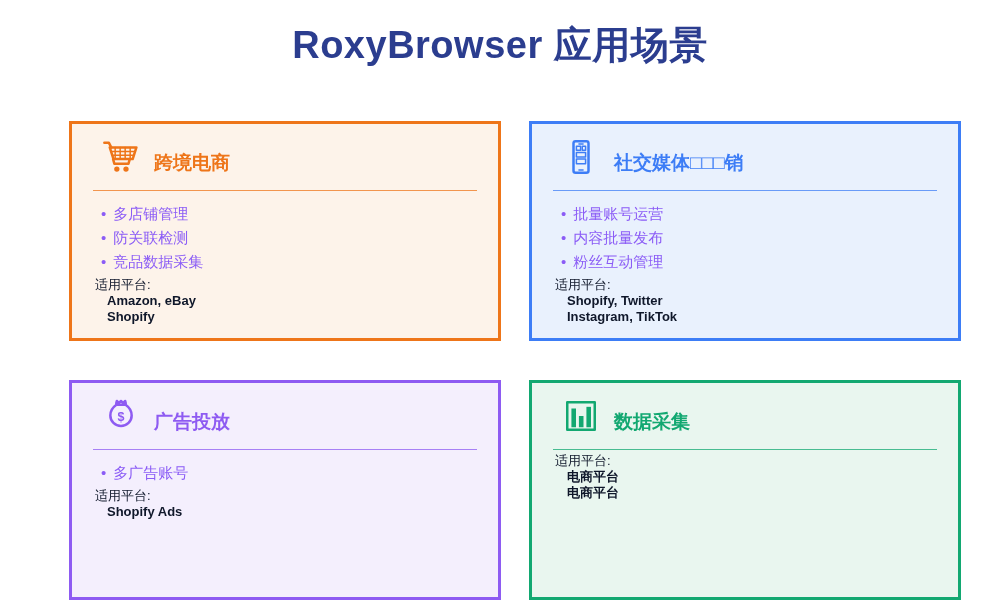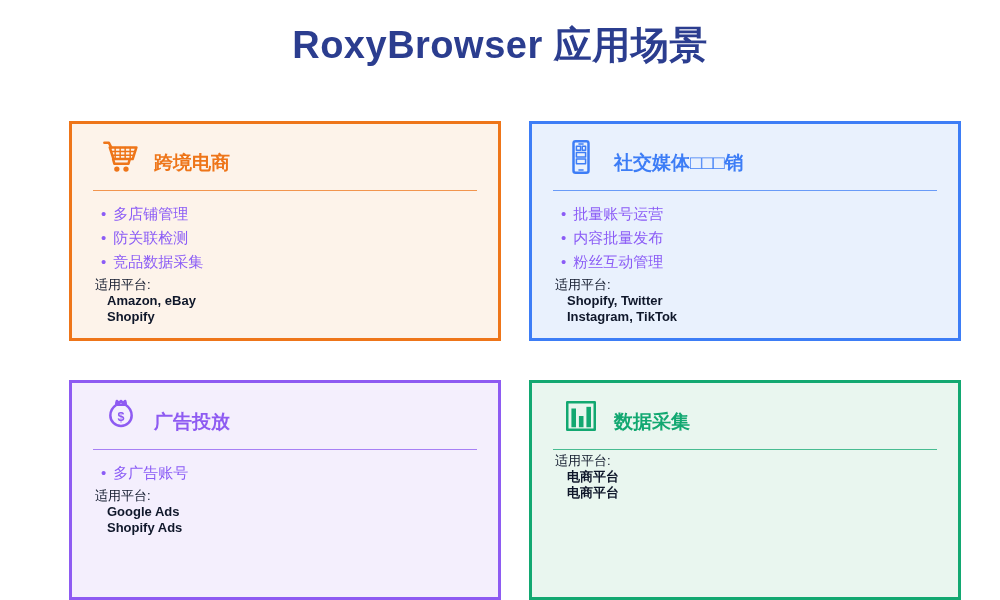--- a/index.html
+++ b/index.html
@@ -155,21 +155,20 @@
         </svg>
       </span>
       <h2 class="card-title">广告投放</h2>
     </div>
     <div class="separator"></div>
     <ul class="features">
       <li>多广告账号</li>
     </ul>
     <div class="platforms">
       <div class="platforms-label">适用平台:</div>
-      <div class="platform-line">Google Ads</div>
       <div class="platform-line">Shopify Ads</div>
     </div>
   </section>
 
   <section class="card" style="--accent: #12a871; --bg: #e9f6ef;">
     <div class="card-header">
       <span class="icon">
         <svg viewBox="0 0 48 48" fill="none" stroke="currentColor" stroke-width="3" stroke-linejoin="round">
           <rect x="7.5" y="7.5" width="33" height="33"></rect>
           <rect x="12.5" y="15" width="5.5" height="22.5" fill="currentColor" stroke="none"></rect>

